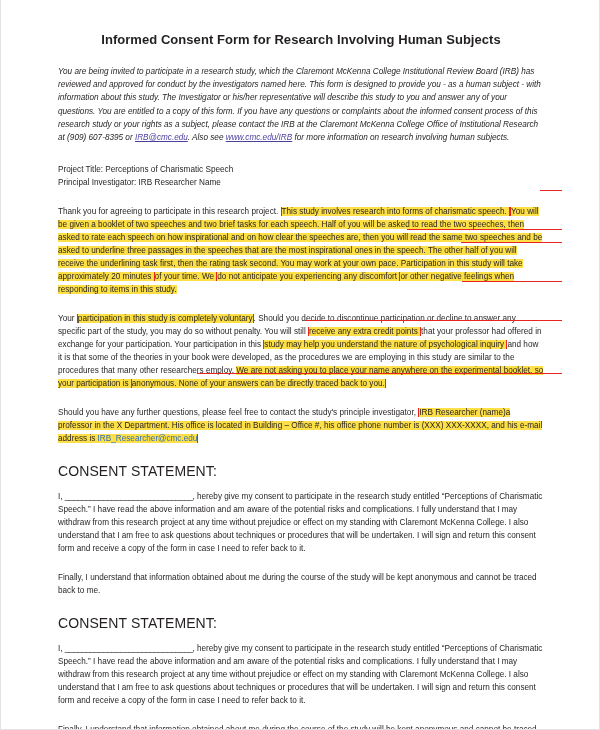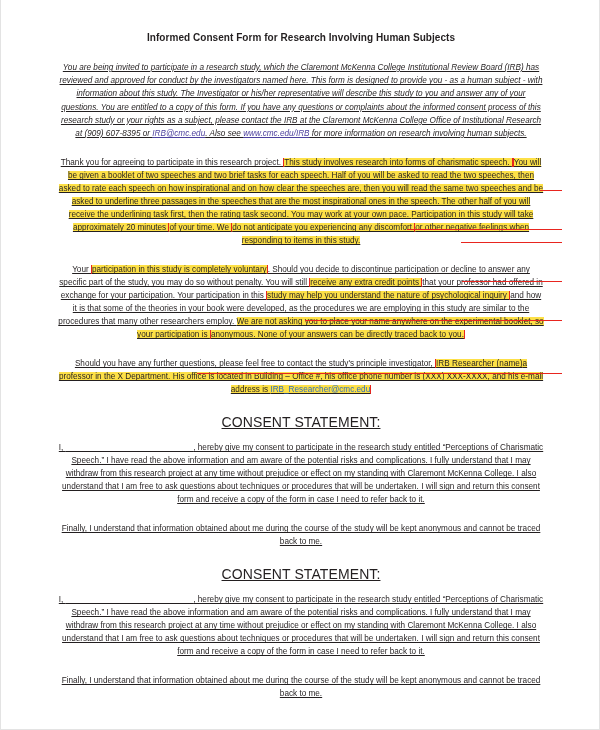--- a/index.html
+++ b/index.html
@@ -24,32 +24,31 @@
   .content {
     position: absolute;
     left: 45px;
     top: 0;
     width: 510px;
   }
 
   .doc-title {
     text-align: center;
     font-weight: bold;
-    font-size: 10px;
+    font-size: 13px;
     letter-spacing: 0.05px;
     margin: 0;
     padding-top: 32px;
   }
 
   p {
     margin: 12px;
     font-size: 8.2px;
     line-height: 13.0px;
-    text-align: center;
-    text-decoration: underline;
+    text-align: left;
   }
 
   .intro {
     font-style: italic;
     margin-top: 18px;
     line-height: 13.2px;
   }
 
   .meta {
     margin-top: 20px;
@@ -97,20 +96,21 @@
 </head>
 <body>
 
 <div class="page">
   <div class="content">
 
     <div class="doc-title">Informed Consent Form for Research Involving Human Subjects</div>
 
     <p class="intro"><span>You are being invited to participate in a research study, which the Claremont McKenna College Institutional Review Board (IRB) has reviewed and approved for conduct by the investigators named here. This form is designed to provide you - as a human subject - with information about this study. The Investigator or his/her representative will describe this study to you and answer any of your questions. You are entitled to a copy of this form. If you have any questions or complaints about the informed consent process of this research study or your rights as a subject, please contact the IRB at the Claremont McKenna College Office of Institutional Research at (909) 607-8395 or </span><a class="link-u" href="#">IRB@cmc.edu</a><span>. Also see </span><a class="link-u" href="#">www.cmc.edu/IRB</a><span> for more information on research involving human subjects.</span></p>
 
+    <p class="meta"><span>Project Title: Perceptions of Charismatic Speech</span><br><span>Principal Investigator: IRB Researcher Name</span></p>
 
     <p class="para"><span>Thank you for agreeing to participate in this research project. </span><span class="hl bl br">This study involves research into forms of charismatic speech. </span><span class="hl bl">You will be given a booklet of two speeches and two brief tasks for each speech. Half of you will be asked to read the two speeches, then asked to rate each speech on how inspirational and on how clear the speeches are, then you will read the same two speeches and be asked to underline three passages in the speeches that are the most inspirational ones in the speech. The other half of you will receive the underlining task first, then the rating task second. You may work at your own pace. </span><span class="hl br">Participation in this study will take approximately 20 minutes </span><span class="hl br">of your time. We </span><span class="hl br">do not anticipate you experiencing any discomfort </span><span class="hl">or other negative feelings when responding to items in this study.</span></p>
 
     <p class="para"><span>Your </span><span class="hl bl br">participation in this study is completely voluntary</span><span>. Should you decide to discontinue participation or decline to answer any specific part of the study, you may do so without penalty. You will still </span><span class="hl bl br">receive any extra credit points </span><span>that your professor had offered in exchange for your participation. Your participation in this </span><span class="hl bl br">study may help you understand the nature of psychological inquiry </span><span>and how it is that some of the theories in your book were developed, as the procedures we are employing in this study are similar to the procedures that many other researchers employ. </span><span class="hl">We are not asking you to place your name anywhere on the experimental booklet, so your participation is </span><span class="hl bl br">anonymous. None of your answers can be directly traced back to you.</span></p>
 
     <p class="para"><span>Should you have any further questions, please feel free to contact the study's principle investigator, </span><span class="hl bl">IRB Researcher (name)</span><span class="hl">a professor in the X Department. His office is located in Building – Office #, his office phone number is (XXX) XXX-XXXX, and his e-mail address is </span><a class="link-b hl br" href="#">IRB_Researcher@cmc.edu</a></p>
 
     <p class="section-label">CONSENT STATEMENT:</p>
     <p><span>I, </span><span class="blank-line">______________________________</span><span>, hereby give my consent to participate in the research study entitled “Perceptions of Charismatic Speech.” I have read the above information and am aware of the potential risks and complications. I fully understand that I may withdraw from this research project at any time without prejudice or effect on my standing with Claremont McKenna College. I also understand that I am free to ask questions about techniques or procedures that will be undertaken. I will sign and return this consent form and receive a copy of the form in case I need to refer back to it.</span></p>
     <p class="para">Finally, I understand that information obtained about me during the course of the study will be kept anonymous and cannot be traced back to me.</p>

